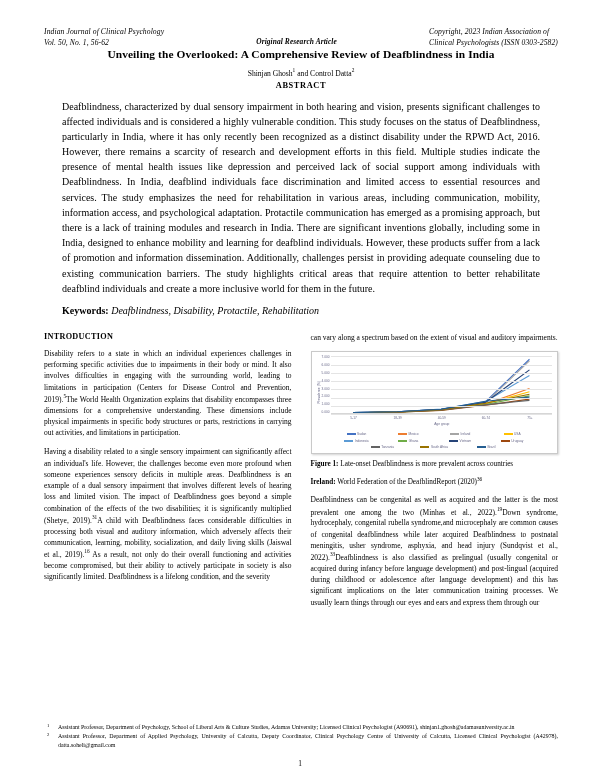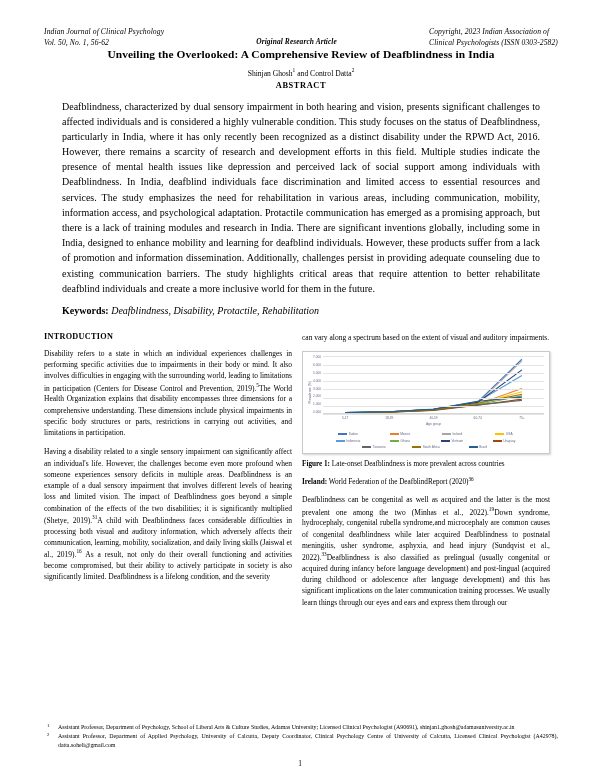--- a/index.html
+++ b/index.html
@@ -71,21 +71,21 @@
   .keywords {
     margin: 9px 18px 16px 18px;
     font-size: 10px;
   }
   .keywords b { font-weight: bold; }
   .keywords i { font-style: italic; }
 
   
   .columns {
     display: flex;
-    gap: 10px;
+    gap: 19px;
     margin-top: 11px;
   }
   .col { width: 248px; }
   .col-right { width: 248px; }
   h2.section {
     font-size: 8.2px;
     font-weight: bold;
     letter-spacing: .3px;
     margin: 0 0 7px 0;
   }

